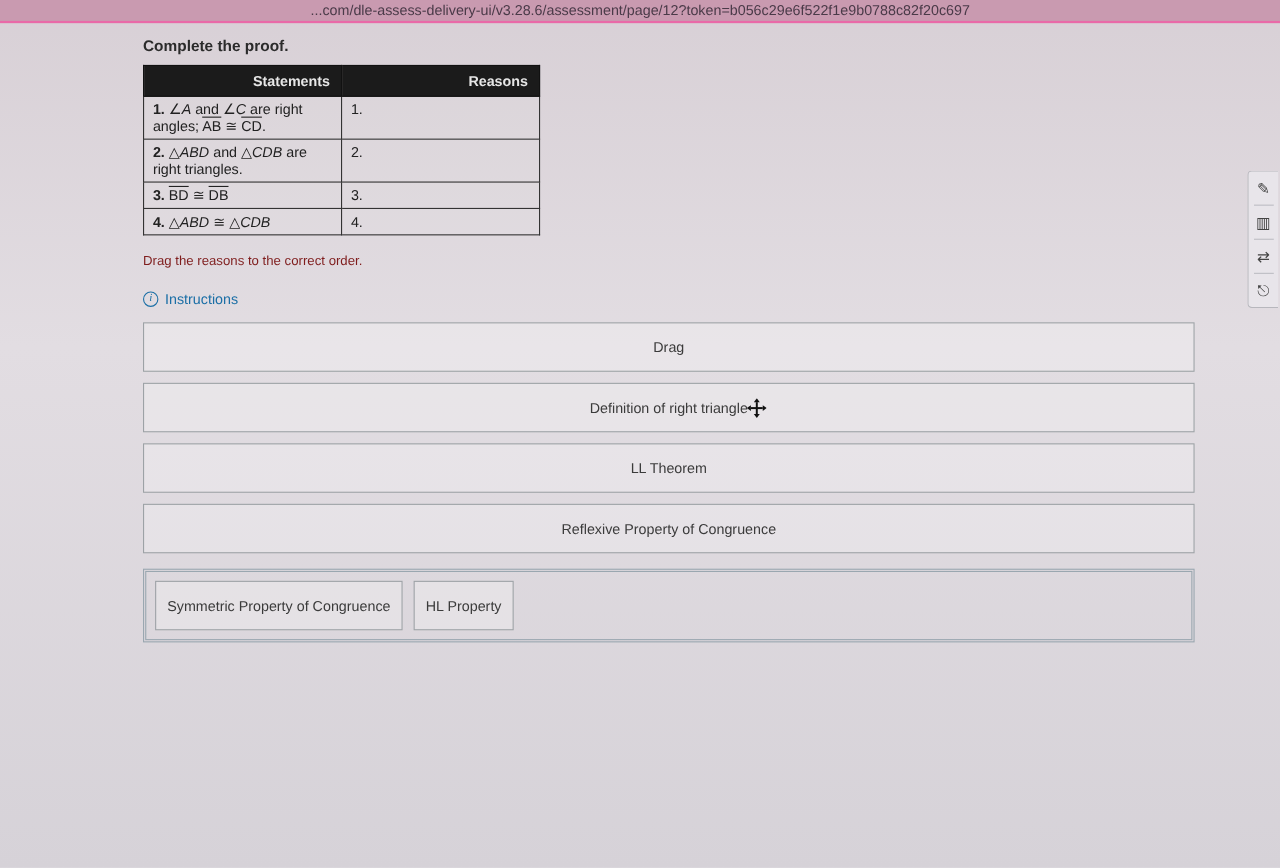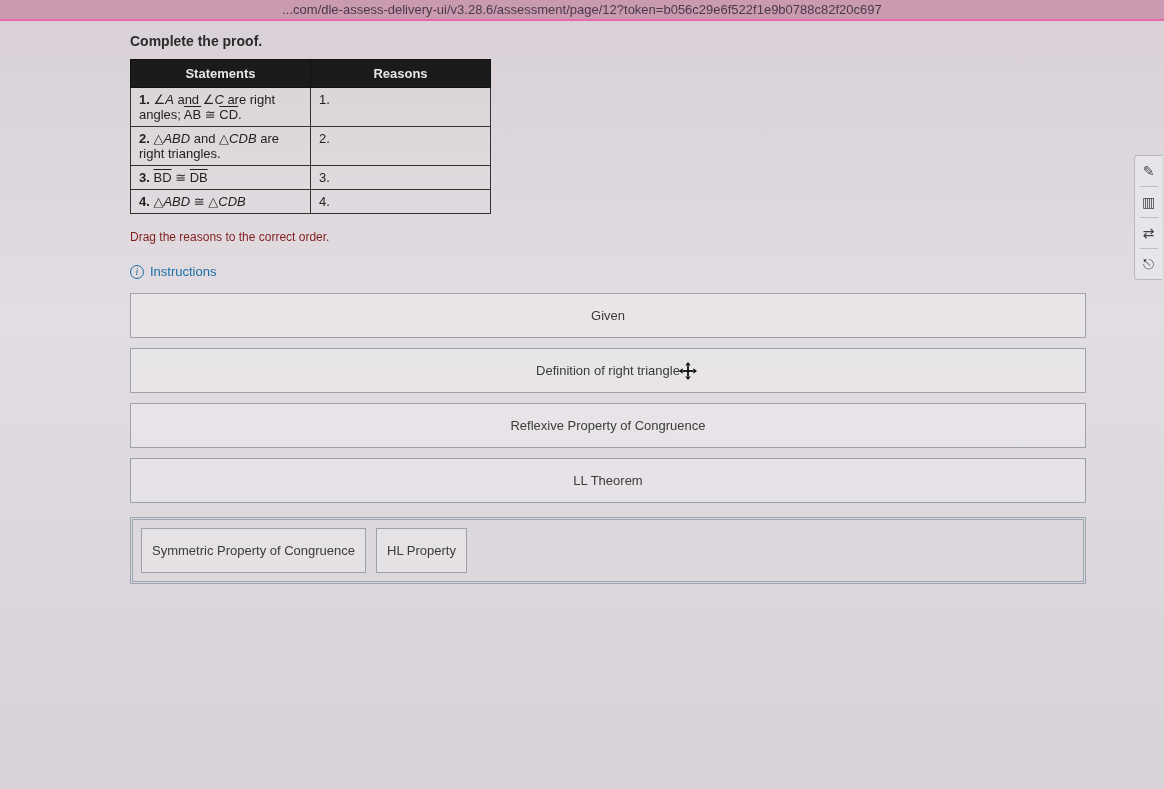--- a/index.html
+++ b/index.html
@@ -35,21 +35,21 @@
     border-collapse: collapse;
     font-size: 13px;
     color: #222;
   }
   .proof-table th {
     background: #1b1b1b;
     color: #e6e6e6;
     font-weight: bold;
     padding: 6px 10px;
     border: 1px solid #111;
-    text-align: center;
+    text-align: right;
   }
   .proof-table td {
     border: 1px solid #333;
     padding: 4px 8px;
     vertical-align: top;
     background: rgba(255,255,255,0.05);
   }
   .proof-table .st-col { width: 180px; }
   .proof-table .r-col { width: 180px; }
   .proof-table .num { font-weight: bold; }
@@ -169,35 +169,35 @@
   </table>
 
   <div class="drag-hint">Drag the reasons to the correct order.</div>
 
   <div class="instructions">
     <span class="info-circ">i</span>
     <span>Instructions</span>
   </div>
 
   <div class="drag-area">
-      <div class="drag-item">Given</div>
+      <div class="drag-item">Drag</div>
       <div class="drag-item">Definition of right triangle<span class="move-cursor" style="left: calc(50% + 80px); top: 50%; transform: translate(-50%, -50%);">
           <svg viewBox="0 0 20 20" width="18" height="18">
             <g fill="#111">
               <polygon points="10,0 13,4 7,4"></polygon>
               <polygon points="10,20 13,16 7,16"></polygon>
               <polygon points="0,10 4,7 4,13"></polygon>
               <polygon points="20,10 16,7 16,13"></polygon>
               <rect x="9" y="4" width="2" height="12"></rect>
               <rect x="4" y="9" width="12" height="2"></rect>
             </g>
           </svg>
         </span></div>
+      <div class="drag-item">LL Theorem</div>
       <div class="drag-item">Reflexive Property of Congruence</div>
-      <div class="drag-item">LL Theorem</div>
       <div class="extra-bank">
         <div class="drag-item">Symmetric Property of Congruence</div>
         <div class="drag-item">HL Property</div>
       </div>
     </div>
 
 </div>
 
 <div class="side-toolbar">
   <div class="tool-btn">

